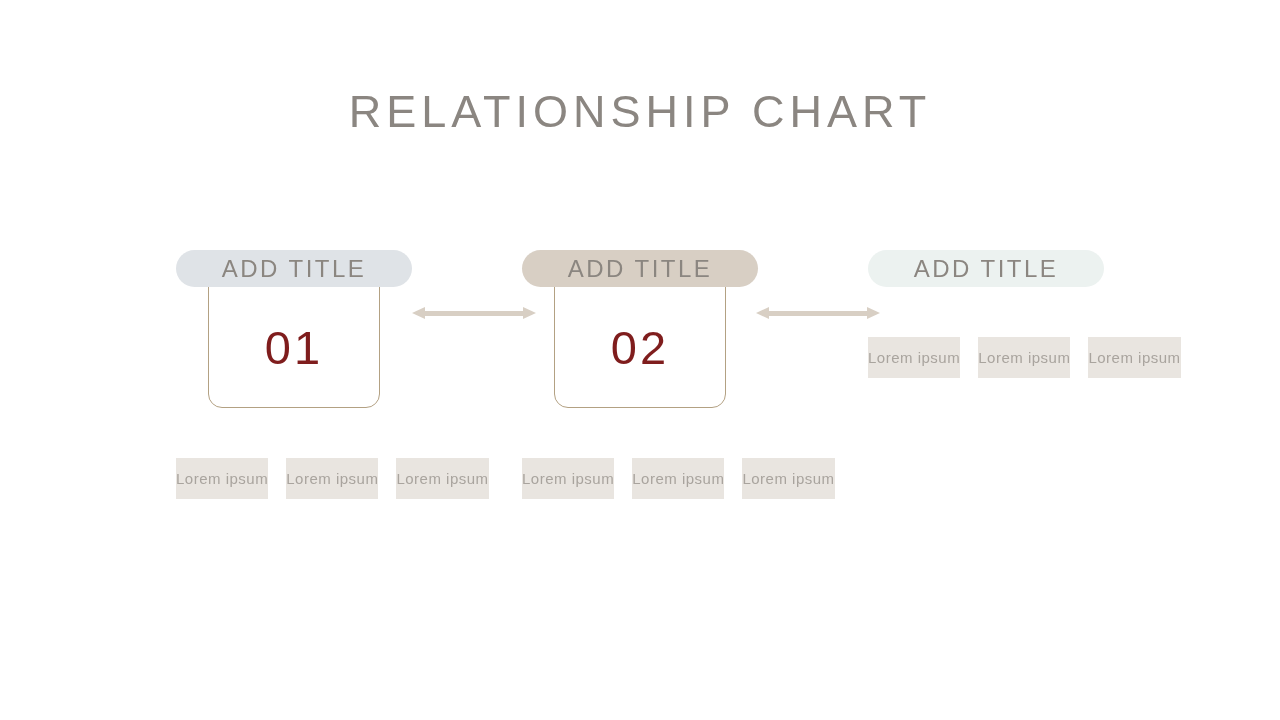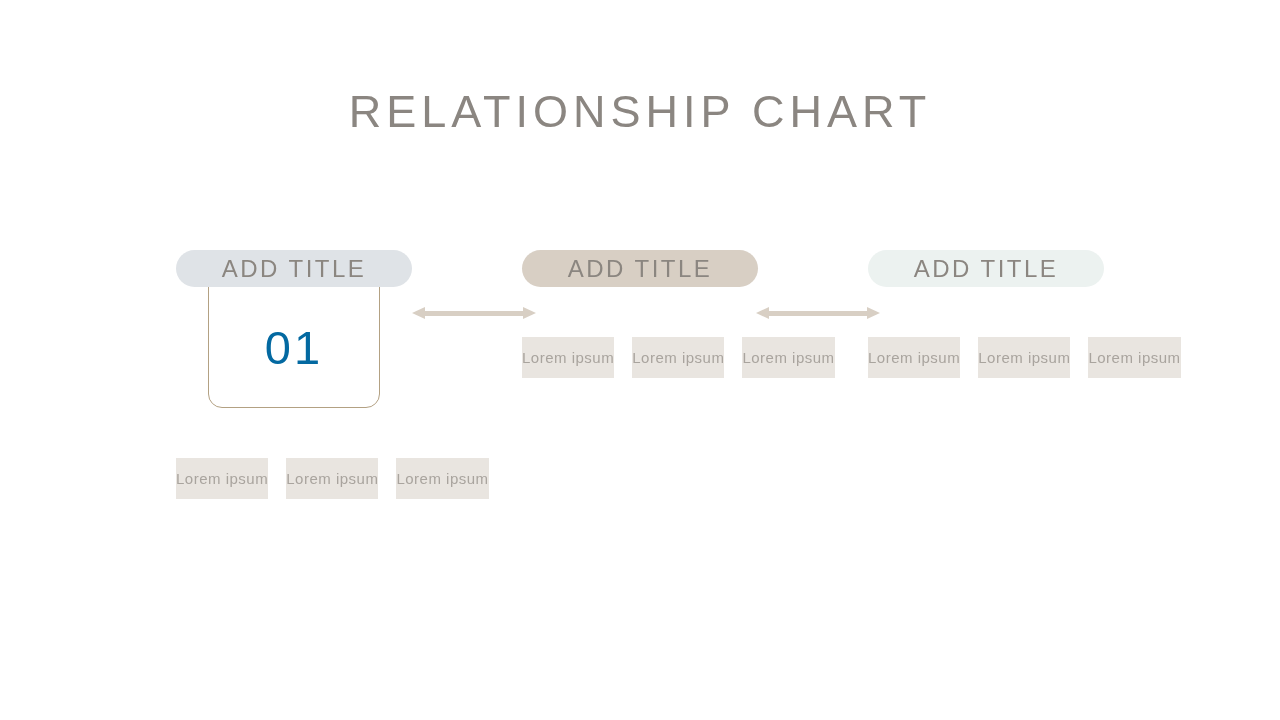--- a/index.html
+++ b/index.html
@@ -61,21 +61,21 @@
     border-radius: 14px;
     display: flex;
     align-items: center;
     justify-content: center;
     padding-top: 19px;
   }
   .step-number {
     font-size: 47px;
     font-weight: 300;
     letter-spacing: 3px;
-    color: #0369a1;
+    color: #7f1d1d;
   }
   .bars {
     margin-top: 50px;
     display: flex;
     flex-direction: row;
     align-items: center;
     gap: 18px;
   }
   .bar {
     width: 199px;
@@ -145,20 +145,23 @@
       <div class="bar">Lorem ipsum</div>
       <div class="bar">Lorem ipsum</div>
       <div class="bar">Lorem ipsum</div>
     </div>
   </div>
 
   <div class="column col-1">
     <div class="pill" style="background: rgb(216, 207, 196);">
       <span class="pill-label">ADD TITLE</span>
     </div>
+    <div class="number-card">
+      <span class="step-number">02</span>
+    </div>
     <div class="bars">
       <div class="bar">Lorem ipsum</div>
       <div class="bar">Lorem ipsum</div>
       <div class="bar">Lorem ipsum</div>
     </div>
   </div>
 
   <div class="column col-2">
     <div class="pill" style="background: rgb(236, 242, 240);">
       <span class="pill-label">ADD TITLE</span>

